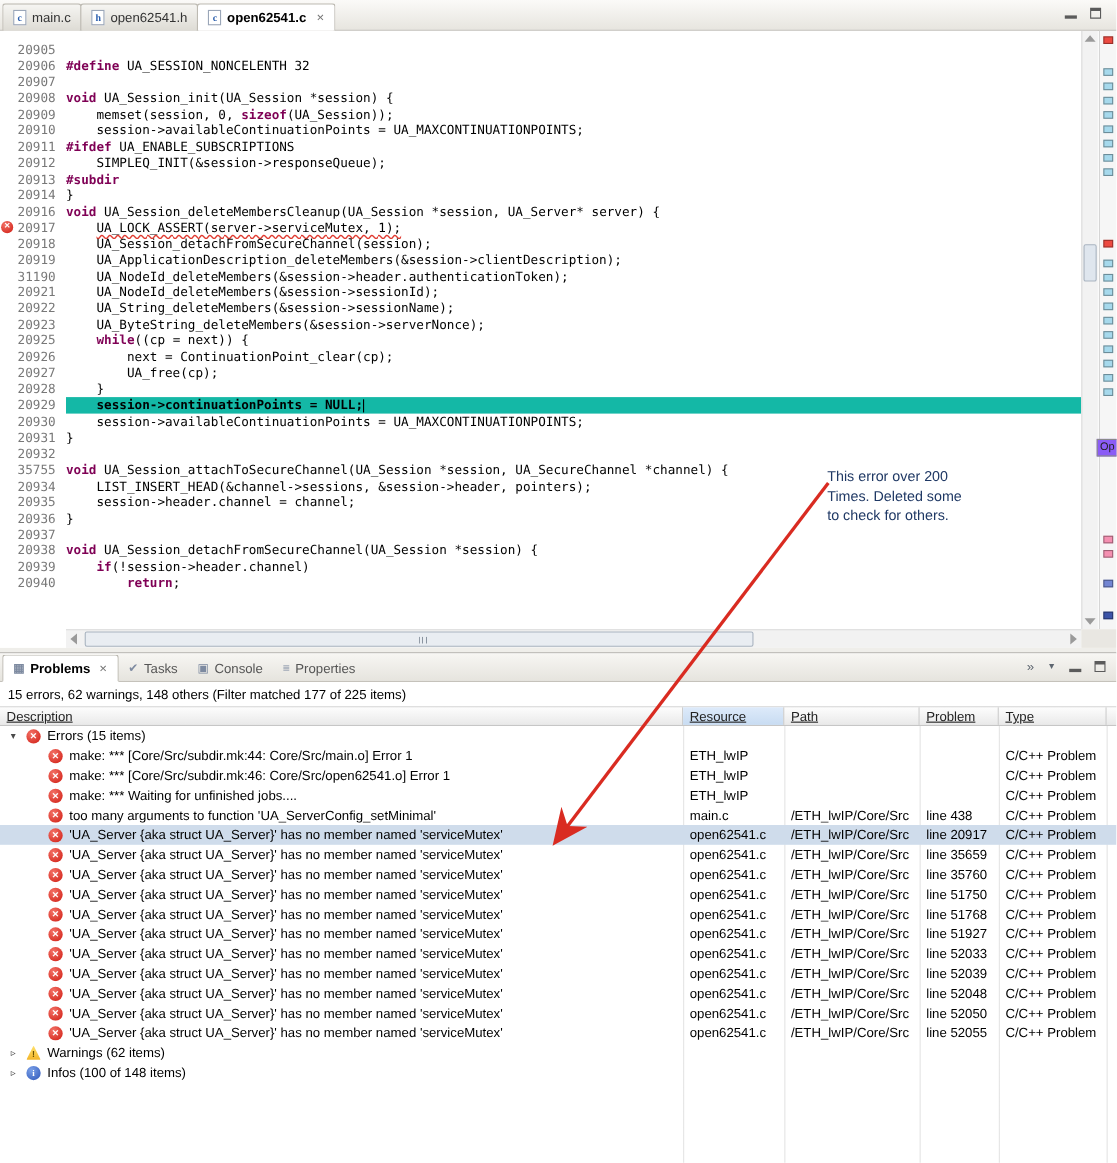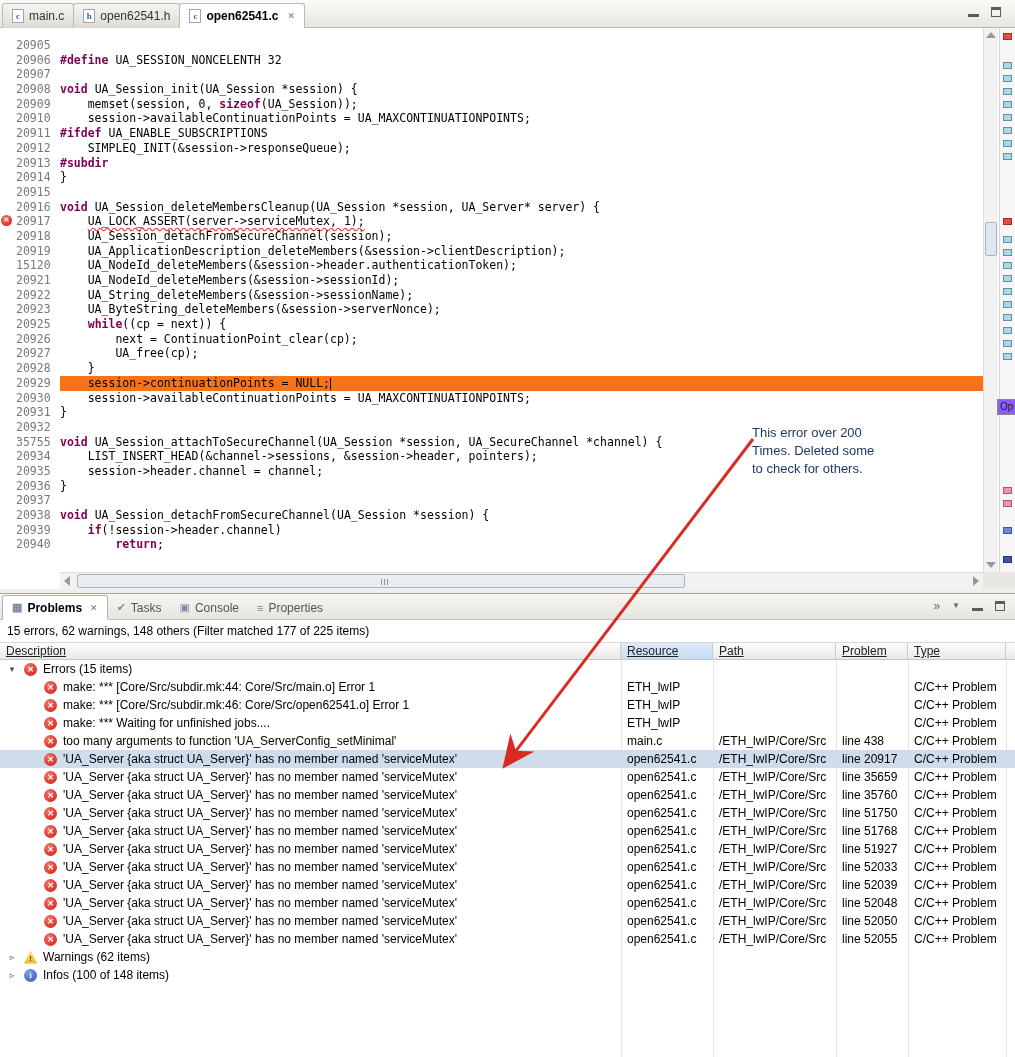--- a/index.html
+++ b/index.html
@@ -25,21 +25,21 @@
   
   .editor { position:absolute; top:28px; left:0; width:983px; height:544px; background:#fff; overflow:hidden; }
   .codewrap { padding-top:10px; }
   .cline { display:flex; height:14.7px; line-height:14.7px; width:983px; }
   .cmargin { width:16px; flex:0 0 16px; position:relative; }
   .gerr { position:absolute; left:1px; top:1px; width:11px; height:11px; border-radius:50%;
     background:radial-gradient(circle at 35% 30%, #f37267, #cf1a10); color:#fff; font-size:7px; font-weight:bold;
     display:flex; align-items:center; justify-content:center; }
   .cnum { width:44px; flex:0 0 44px; font-family:"DejaVu Sans Mono",monospace; font-size:11.5px; color:#787878; }
   .ccode { flex:1 1 auto; font-family:"DejaVu Sans Mono",monospace; font-size:11.5px; color:#000; white-space:pre; }
-  .ccode.cur { background:#f97316; }
+  .ccode.cur { background:#14b8a6;font-weight:bold; }
   .kw { color:#7f0055; font-weight:bold; }
   .errsq { text-decoration:underline; text-decoration-style:wavy; text-decoration-color:#e03c32; text-underline-offset:2px; }
   .caret { display:inline-block; width:1px; height:12px; background:#000; vertical-align:text-bottom; }
 
   
   .vsb { position:absolute; left:983px; top:28px; width:15px; height:544px; background:#f2f2f2; border-left:1px solid #dcdcdc; }
   .vup,.vdn { position:absolute; left:2px; width:0; height:0; border-left:5px solid transparent; border-right:5px solid transparent; }
   .vup { top:4px; border-bottom:6px solid #9a9a9a; }
   .vdn { bottom:4px; border-top:6px solid #9a9a9a; }
   .vthumb { position:absolute; left:1px; top:194px; width:12px; height:34px; background:#dfe6ee; border:1px solid #a9b4c0; border-radius:2px; }
@@ -175,25 +175,20 @@
           <span class="cnum">20913</span>
           <span class="ccode"><span class="kw">#subdir</span></span>
         </div>
         <div class="cline">
           <span class="cmargin"></span>
           <span class="cnum">20914</span>
           <span class="ccode"><span>}</span></span>
         </div>
         <div class="cline">
           <span class="cmargin"></span>
-          <span class="cnum">20915</span>
-          <span class="ccode"></span>
-        </div>
-        <div class="cline">
-          <span class="cmargin"></span>
           <span class="cnum">20916</span>
           <span class="ccode"><span class="kw">void</span><span> UA_Session_deleteMembersCleanup(UA_Session *session, UA_Server* server) {</span></span>
         </div>
         <div class="cline">
           <span class="cmargin">
             <span class="gerr">✕</span>
           </span>
           <span class="cnum">20917</span>
           <span class="ccode"><span>    </span><span class="errsq">UA_LOCK_ASSERT(server-&gt;serviceMutex, 1);</span></span>
         </div>
@@ -202,21 +197,21 @@
           <span class="cnum">20918</span>
           <span class="ccode"><span>    UA_Session_detachFromSecureChannel(session);</span></span>
         </div>
         <div class="cline">
           <span class="cmargin"></span>
           <span class="cnum">20919</span>
           <span class="ccode"><span>    UA_ApplicationDescription_deleteMembers(&amp;session-&gt;clientDescription);</span></span>
         </div>
         <div class="cline">
           <span class="cmargin"></span>
-          <span class="cnum">15120</span>
+          <span class="cnum">31190</span>
           <span class="ccode"><span>    UA_NodeId_deleteMembers(&amp;session-&gt;header.authenticationToken);</span></span>
         </div>
         <div class="cline">
           <span class="cmargin"></span>
           <span class="cnum">20921</span>
           <span class="ccode"><span>    UA_NodeId_deleteMembers(&amp;session-&gt;sessionId);</span></span>
         </div>
         <div class="cline">
           <span class="cmargin"></span>
           <span class="cnum">20922</span>

